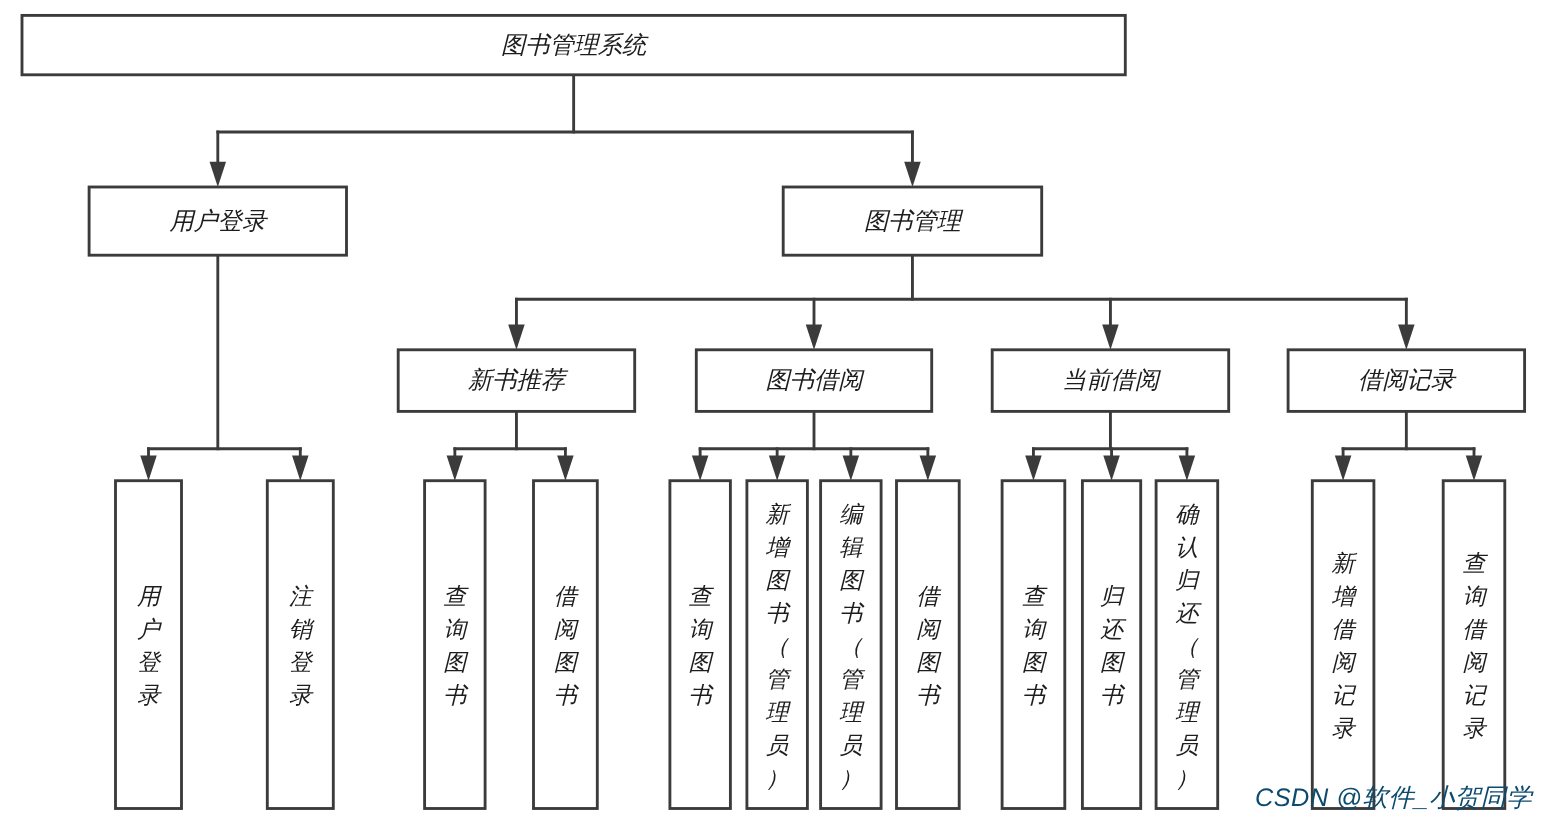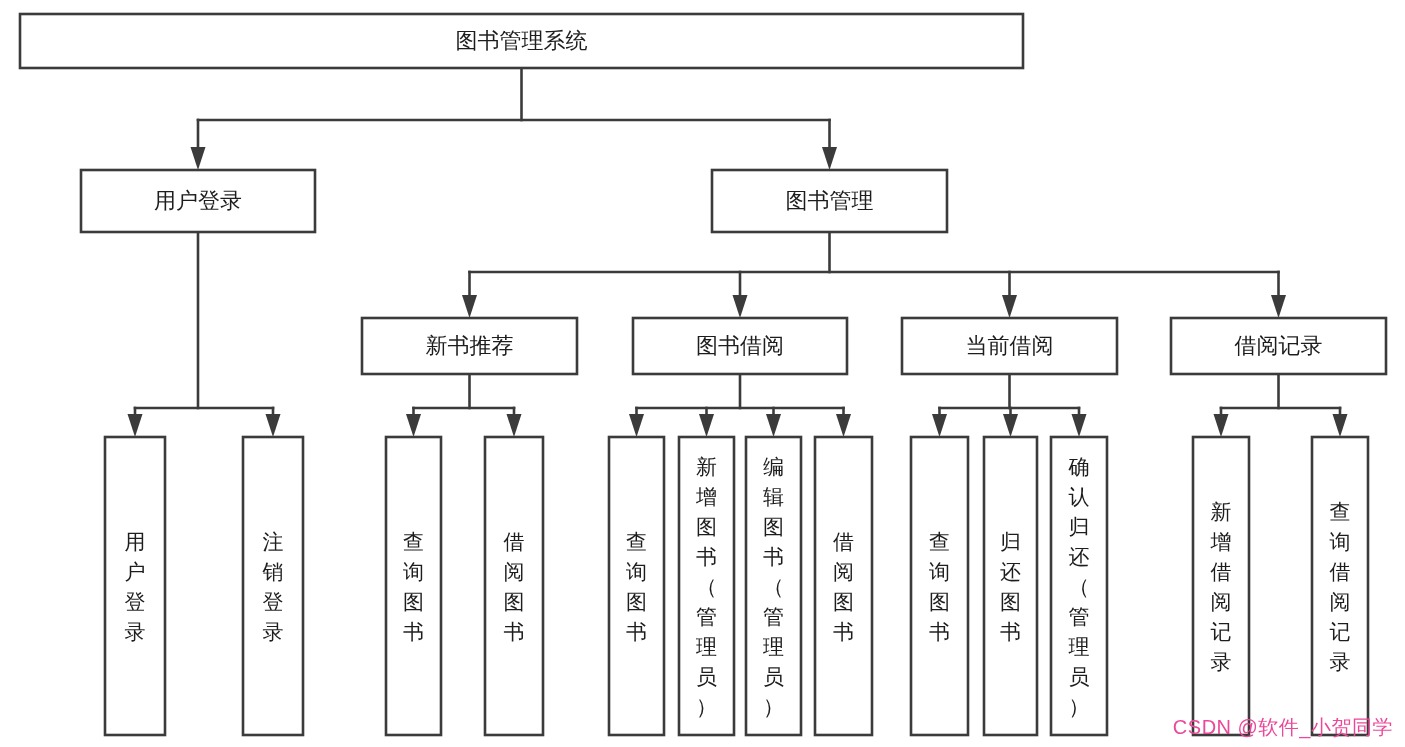--- a/index.html
+++ b/index.html
@@ -11,20 +11,21 @@
     width: 1405px;
     height: 747px;
     font-family: "Liberation Sans", "DejaVu Sans", sans-serif;
     overflow: hidden;
     position: relative;
   }
   #diagram-root {
     position: relative;
     width: 1405px;
     height: 747px;
+    font-style: italic;
   }
   svg#flowchart {
     position: absolute;
     top: 0;
     left: 0;
     width: 1405px;
     height: 747px;
     display: block;
   }
   .node-box {
@@ -53,22 +54,22 @@
     font-family: "Liberation Sans", "DejaVu Sans", sans-serif;
     font-size: 21px;
     fill: #1d1d1d;
     text-anchor: middle;
   }
   .watermark {
     position: absolute;
     right: 12px;
     bottom: 6px;
     font-family: "Liberation Sans", "DejaVu Sans", sans-serif;
-    font-size: 20px;
-    color: #ec4899;
+    font-size: 23px;
+    color: #0c4a6e;
     letter-spacing: 0.5px;
     white-space: nowrap;
     user-select: none;
     text-align: right;
   }
 </style>
 </head>
 <body>
 
 <div id="diagram-root">

